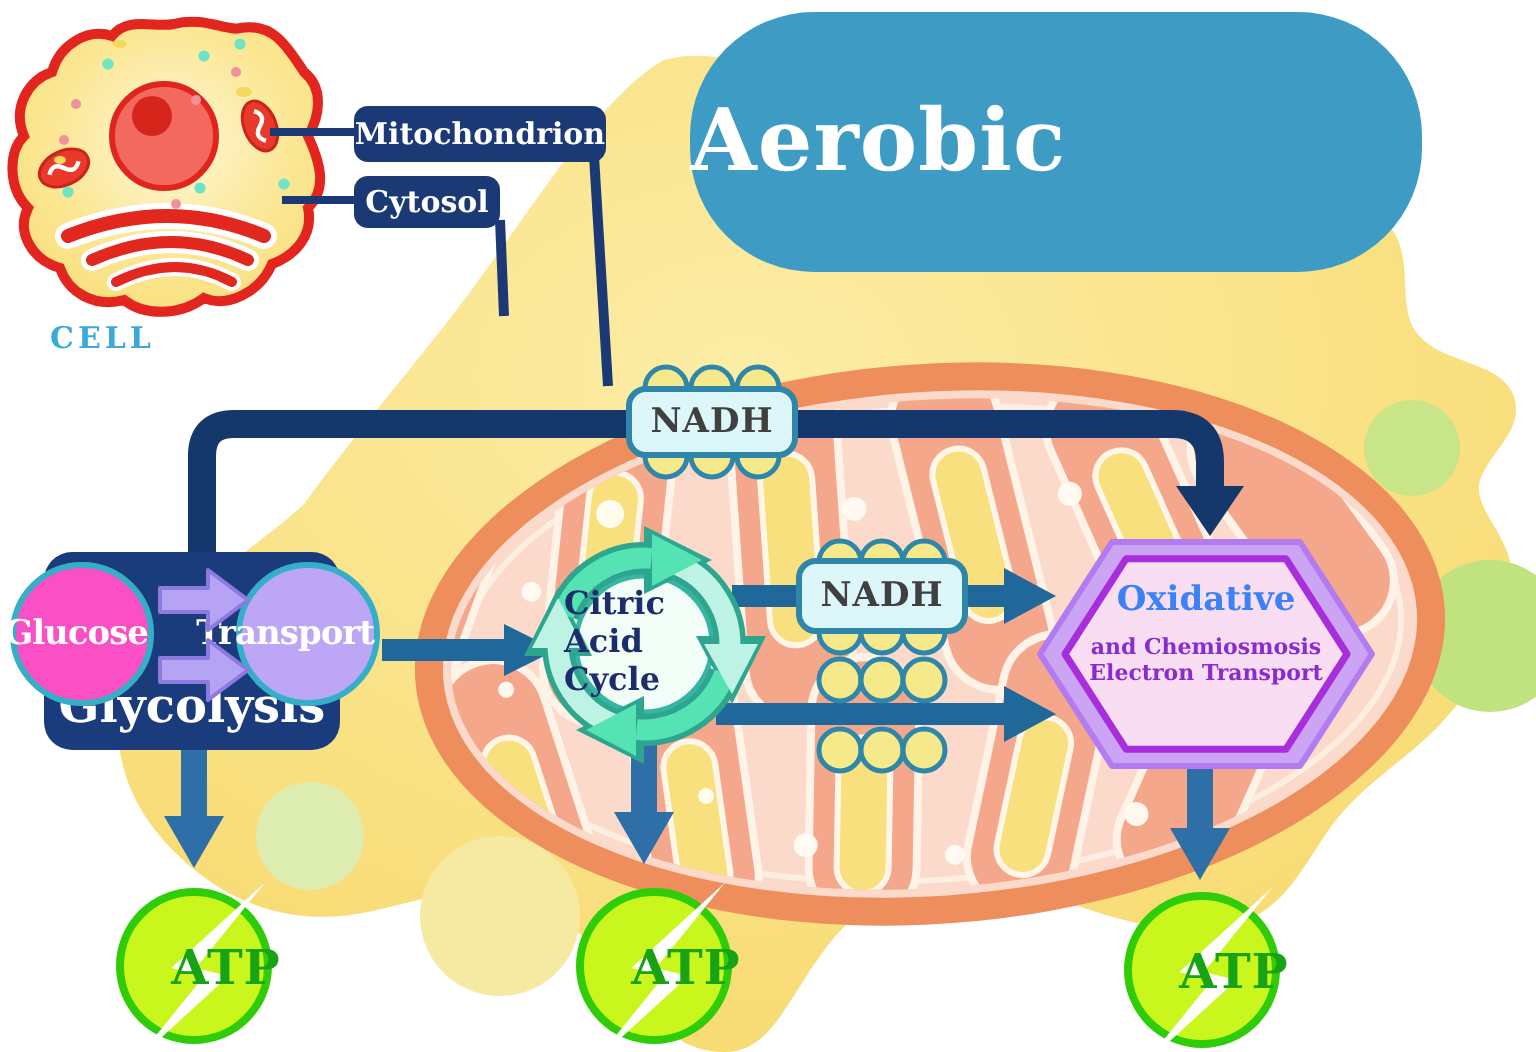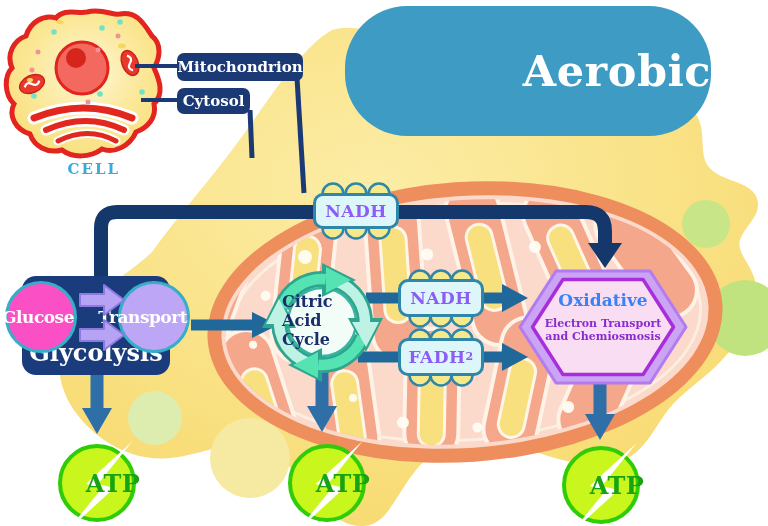--- a/index.html
+++ b/index.html
@@ -6,28 +6,28 @@
   .canvas{
     position:relative;width:768px;height:526px;overflow:hidden;background:#ffffff;
     font-family:"DejaVu Serif","Liberation Serif",serif;
   }
   .abs{position:absolute;}
   svg{display:block;}
 
   
   .title-box{
     left:345px;top:6px;width:366px;height:130px;background:#3D9BC4;border-radius:62px;
-    display:flex;flex-direction:column;align-items:flex-end;justify-content:center;z-index:2;
+    display:flex;flex-direction:column;align-items:flex-start;justify-content:center;z-index:2;
   }
   .title-box span{color:#ffffff;font-weight:bold;font-size:43px;line-height:1.12;letter-spacing:.5px;}
 
   
   .cell-art{left:2px;top:6px;z-index:4;}
   .cell-caption{
-    left:25px;top:160px;width:95px;text-align:right;color:#3BAAD8;font-weight:bold;
+    left:25px;top:160px;width:95px;text-align:left;color:#3BAAD8;font-weight:bold;
     font-size:15px;letter-spacing:2px;z-index:4;
   }
   .pointer-svg{left:130px;top:50px;z-index:5;pointer-events:none;}
   .callout{
     background:#1B3A75;border-radius:7px;color:#ffffff;font-weight:bold;font-size:15px;
     display:flex;align-items:center;justify-content:center;z-index:6;
   }
   .callout-mito{left:177px;top:53px;width:126px;height:28px;}
   .callout-cyto{left:177px;top:88px;width:73px;height:26px;}
 
@@ -48,21 +48,21 @@
 
   
   .cycle-label{
     left:282px;top:293px;width:80px;color:#1B2D6B;font-weight:bold;
     font-size:16px;line-height:1.18;z-index:2;
   }
 
   
   .carrier-box{
     background:#DCF6FA;border:3px solid #2E86A8;border-radius:10px;box-sizing:border-box;
-    display:flex;align-items:center;justify-content:center;color:#8b5cf6;font-weight:bold;
+    display:flex;align-items:center;justify-content:center;color:#404040;font-weight:bold;
     font-size:17px;z-index:2;letter-spacing:.5px;
   }
   .carrier-box sub{font-size:11px;line-height:0;}
   .box-nadh-top{left:313px;top:193px;width:86px;height:36px;}
   .box-nadh-mid{left:398px;top:279px;width:86px;height:38px;}
   .box-fadh2{left:398px;top:338px;width:86px;height:38px;}
 
   
   .hex-label{left:523px;top:291px;width:160px;text-align:center;z-index:2;}
   .hex-label .big{color:#3b82f6;font-weight:bold;font-size:17px;line-height:1.15;display:block;}
@@ -346,30 +346,26 @@
     <div>Acid</div>
     <div>Cycle</div>
   </div>
 
   <div class="abs carrier-box box-nadh-top">
     <span>NADH</span>
   </div>
   <div class="abs carrier-box box-nadh-mid">
     <span>NADH</span>
   </div>
-  <div class="abs carrier-box box-fadh2">
-    <span>FADH</span>
-      <sub>2</sub>
-  </div>
 
   <div class="abs hex-label">
     <span class="big">Oxidative</span>
     <div class="gap"></div>
+    <span class="small">and Chemiosmosis</span>
     <span class="small">Electron Transport</span>
-    <span class="small">and Chemiosmosis</span>
   </div>
 
   <div class="abs atp atp-1">
     <svg width="98" height="98" viewBox="0 0 96 96">
       <polygon points="80,4 34,46 50,50 16,92 62,50 46,46" fill="#FFFFFF"></polygon>
     </svg>
     <span>ATP</span>
   </div>
   <div class="abs atp atp-2">
     <svg width="98" height="98" viewBox="0 0 96 96">

